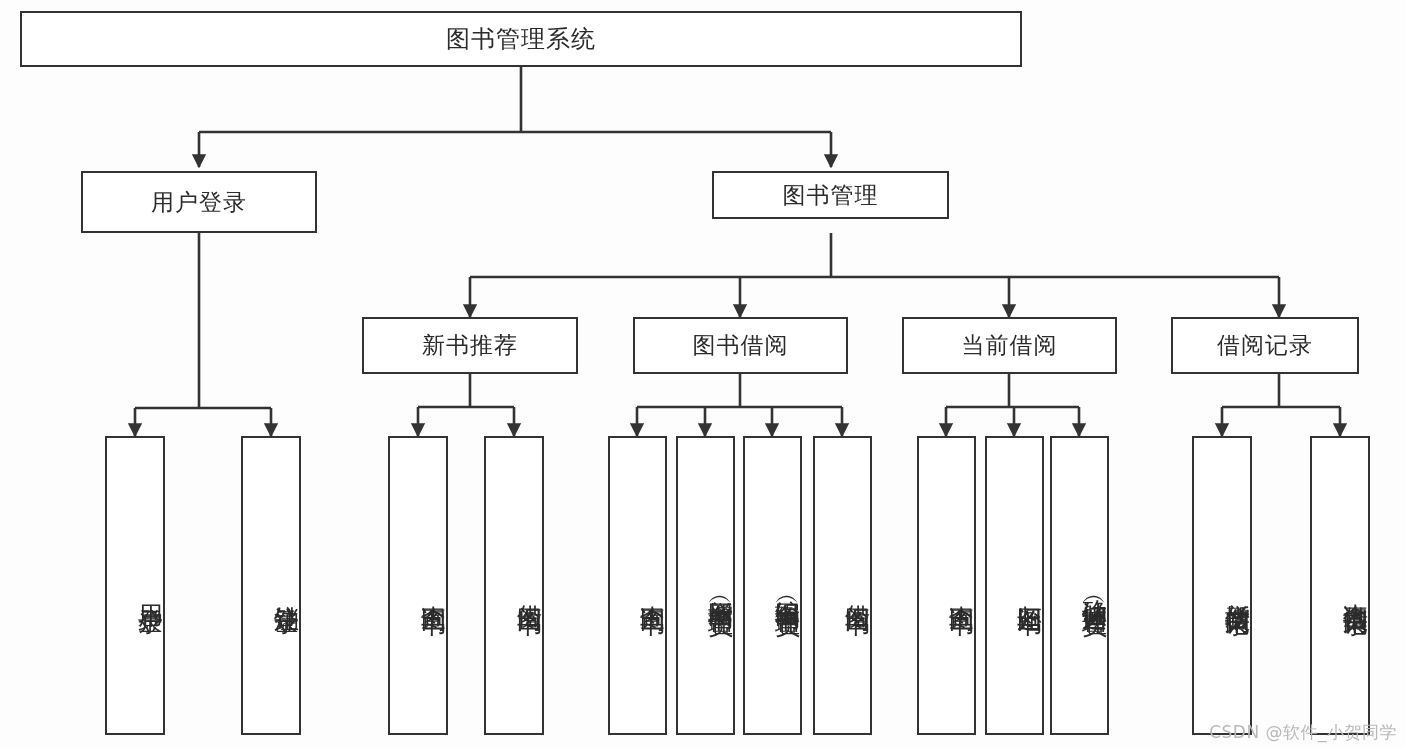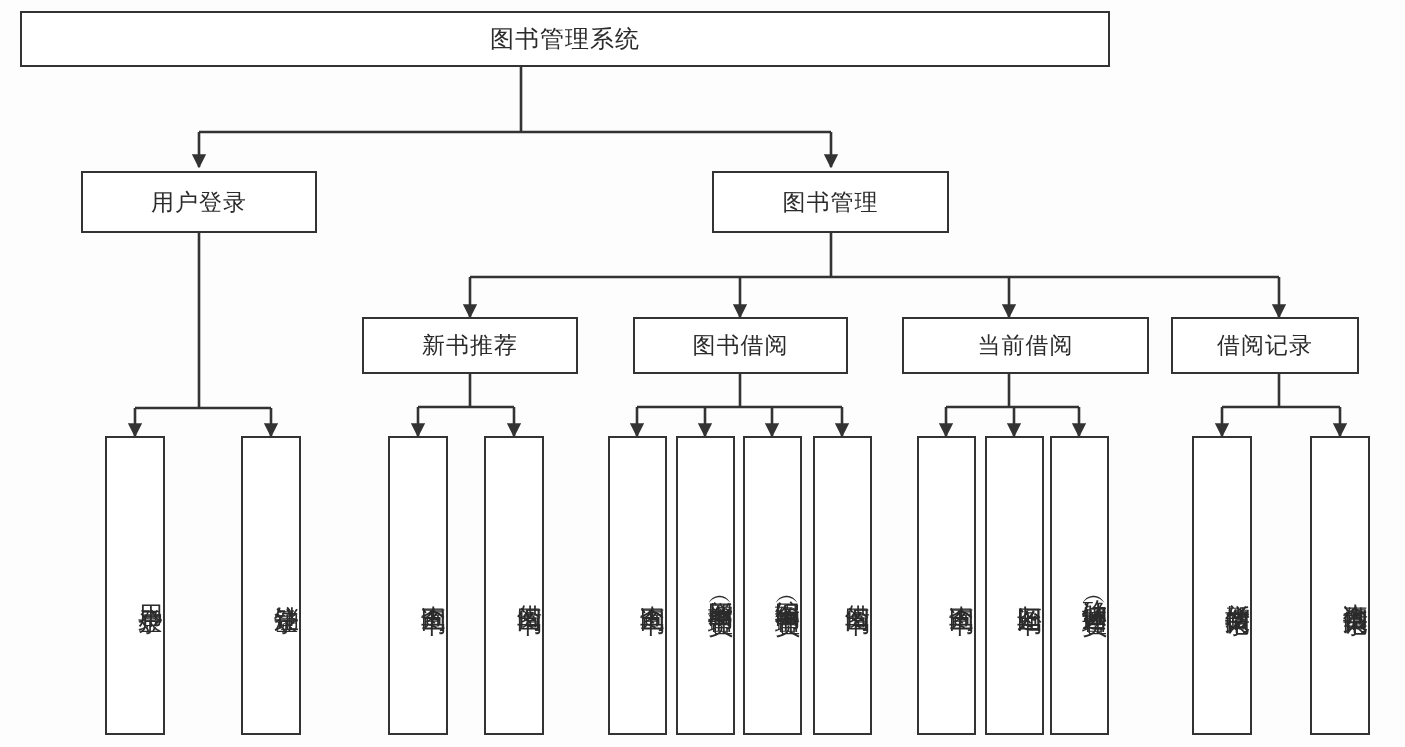--- a/index.html
+++ b/index.html
@@ -103,28 +103,28 @@
       <path d="M 1014 407 L 1014 436" marker-end="url(#arrow)"></path>
       <path d="M 1079 407 L 1079 436" marker-end="url(#arrow)"></path>
 
       <path d="M 1279 374 L 1279 407"></path>
       <path d="M 1222 407 L 1340 407"></path>
       <path d="M 1222 407 L 1222 436" marker-end="url(#arrow)"></path>
       <path d="M 1340 407 L 1340 436" marker-end="url(#arrow)"></path>
     </g>
   </svg>
 
-  <div class="node horiz root" style="left:20px;top:11px;width:1090px;height:56px;">图书管理系统</div>
+  <div class="node horiz root" style="left:20px;top:11px;width:1002px;height:56px;">图书管理系统</div>
 
   <div class="node horiz" style="left:81px;top:171px;width:236px;height:62px;">用户登录</div>
-  <div class="node horiz" style="left:712px;top:171px;width:237px;height:62px;">图书管理</div>
+  <div class="node horiz" style="left:712px;top:171px;width:237px;height:48px;">图书管理</div>
 
   <div class="node horiz" style="left:362px;top:317px;width:216px;height:57px;text-align:center;">新书推荐</div>
   <div class="node horiz" style="left:633px;top:317px;width:215px;height:57px;text-align:center;">图书借阅</div>
-  <div class="node horiz" style="left:902px;top:317px;width:247px;height:57px;">当前借阅</div>
+  <div class="node horiz" style="left:902px;top:317px;width:215px;height:57px;">当前借阅</div>
   <div class="node horiz" style="left:1171px;top:317px;width:188px;height:57px;">借阅记录</div>
 
   <div class="node vert" style="left:105px;top:436px;width:60px;height:299px;">
     <span class="vlabel">用户登录</span>
   </div>
   <div class="node vert" style="left:241px;top:436px;width:60px;height:299px;">
     <span class="vlabel">注销登录</span>
   </div>
 
   <div class="node vert" style="left:388px;top:436px;width:60px;height:299px;">
@@ -157,14 +157,15 @@
     <span class="vlabel">确认归还（管理员）</span>
   </div>
 
   <div class="node vert" style="left:1192px;top:436px;width:60px;height:299px;">
     <span class="vlabel">新增借阅记录</span>
   </div>
   <div class="node vert" style="left:1310px;top:436px;width:60px;height:299px;">
     <span class="vlabel">查询借阅记录</span>
   </div>
 
+  <div class="watermark">CSDN @软件_小贺同学</div>
 
 </div>
 
 </body></html>

